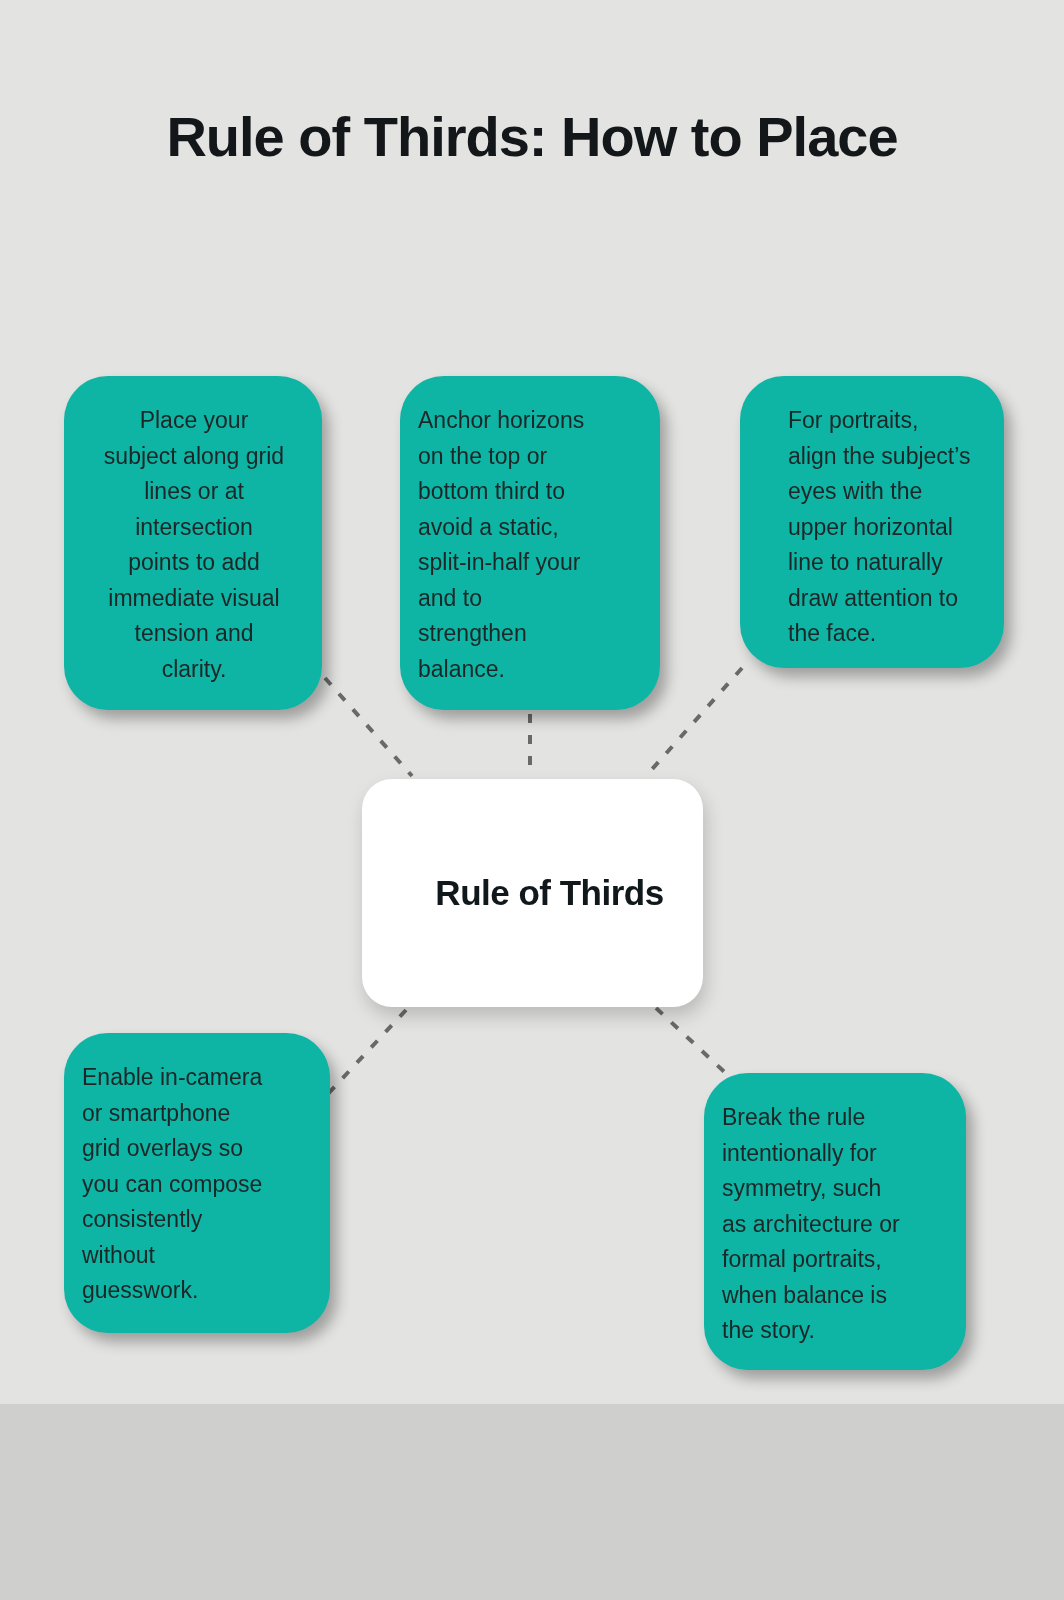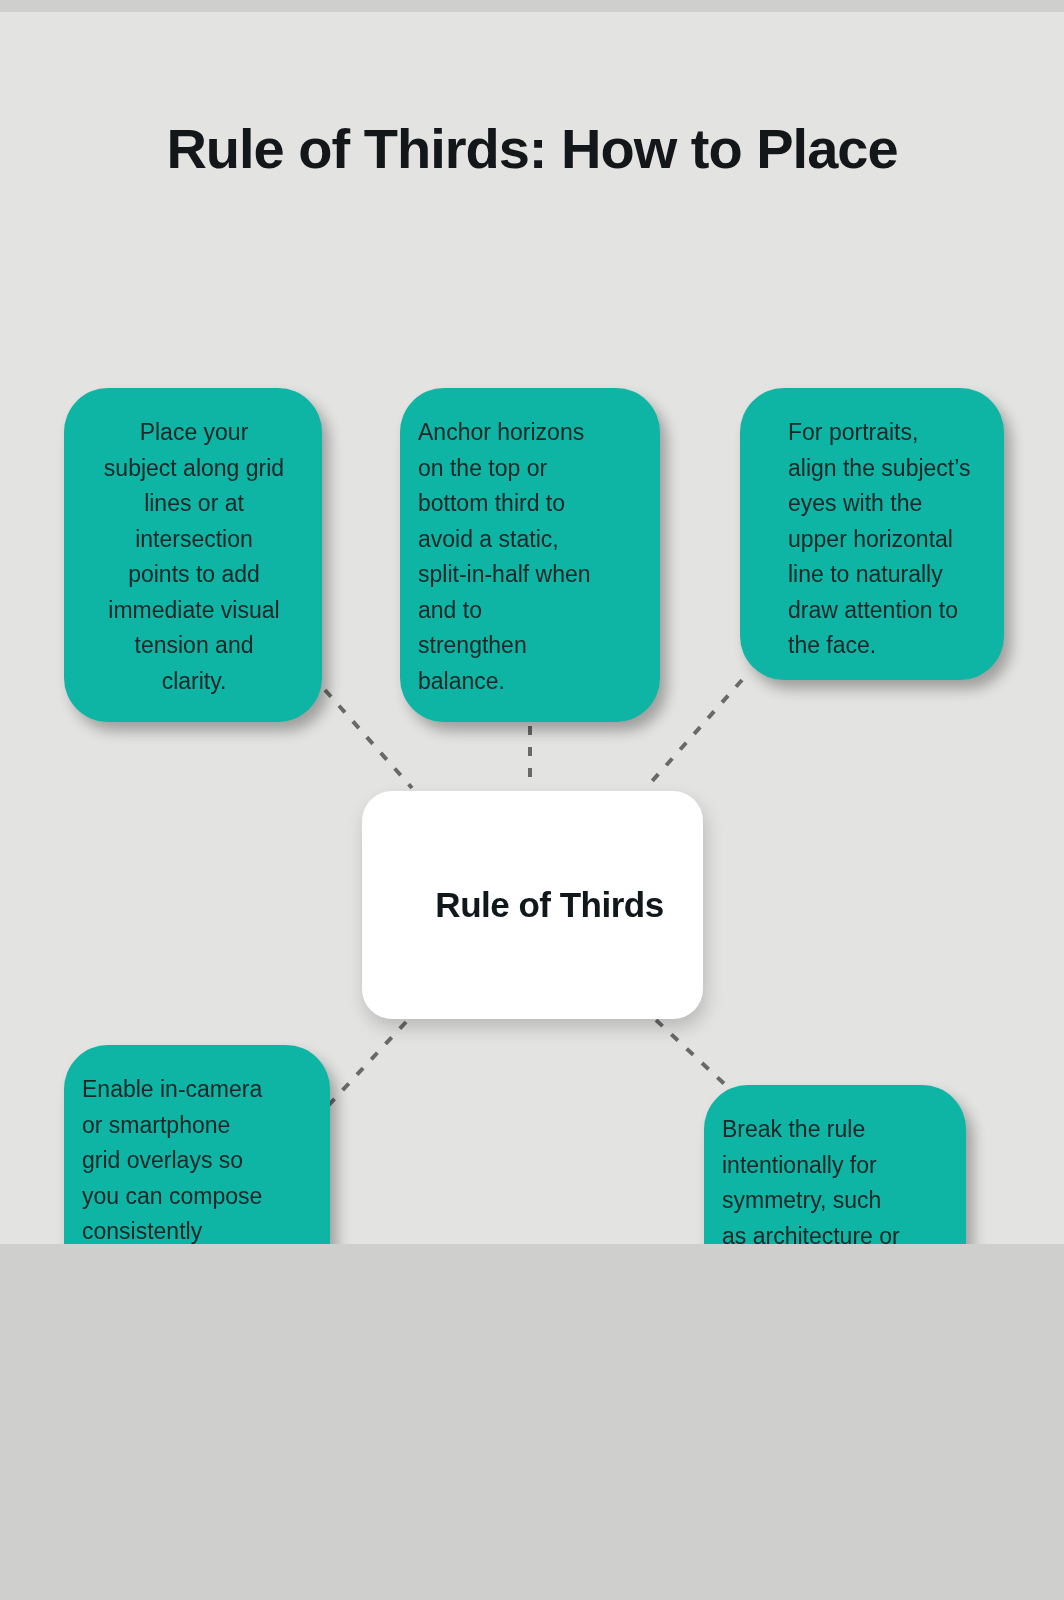--- a/index.html
+++ b/index.html
@@ -7,22 +7,22 @@
     --node-fill:#0eb4a4;
     --center-fill:#ffffff;
     --connector:#696969;
     --node-text:#1d2727;
     --title-text:#14171a;
   }
   *{margin:0;padding:0;box-sizing:border-box;}
   html,body{background:#cfcfce;}
   .canvas{
     position:relative;
-    width:1064px;height:1232px;
-    margin:12px auto;
+    width:1064px;height:1404px;
+    margin:0 auto;
     background:var(--background);
     font-family:"Liberation Sans",sans-serif;
     overflow:hidden;
   }
   .title{
     position:absolute;top:98px;left:0;right:0;
     text-align:center;
     font-weight:bold;
     font-size:56px;
     line-height:78px;
@@ -112,21 +112,21 @@
 lines or at
 intersection
 points to add
 immediate visual
 tension and
 clarity.</div>
   <div class="card card-2">Anchor horizons
 on the top or
 bottom third to
 avoid a static,
-split-in-half when
+split-in-half your
 and to
 strengthen
 balance.</div>
   <div class="card card-3">For portraits,
 align the subject’s
 eyes with the
 upper horizontal
 line to naturally
 draw attention to
 the face.</div>

